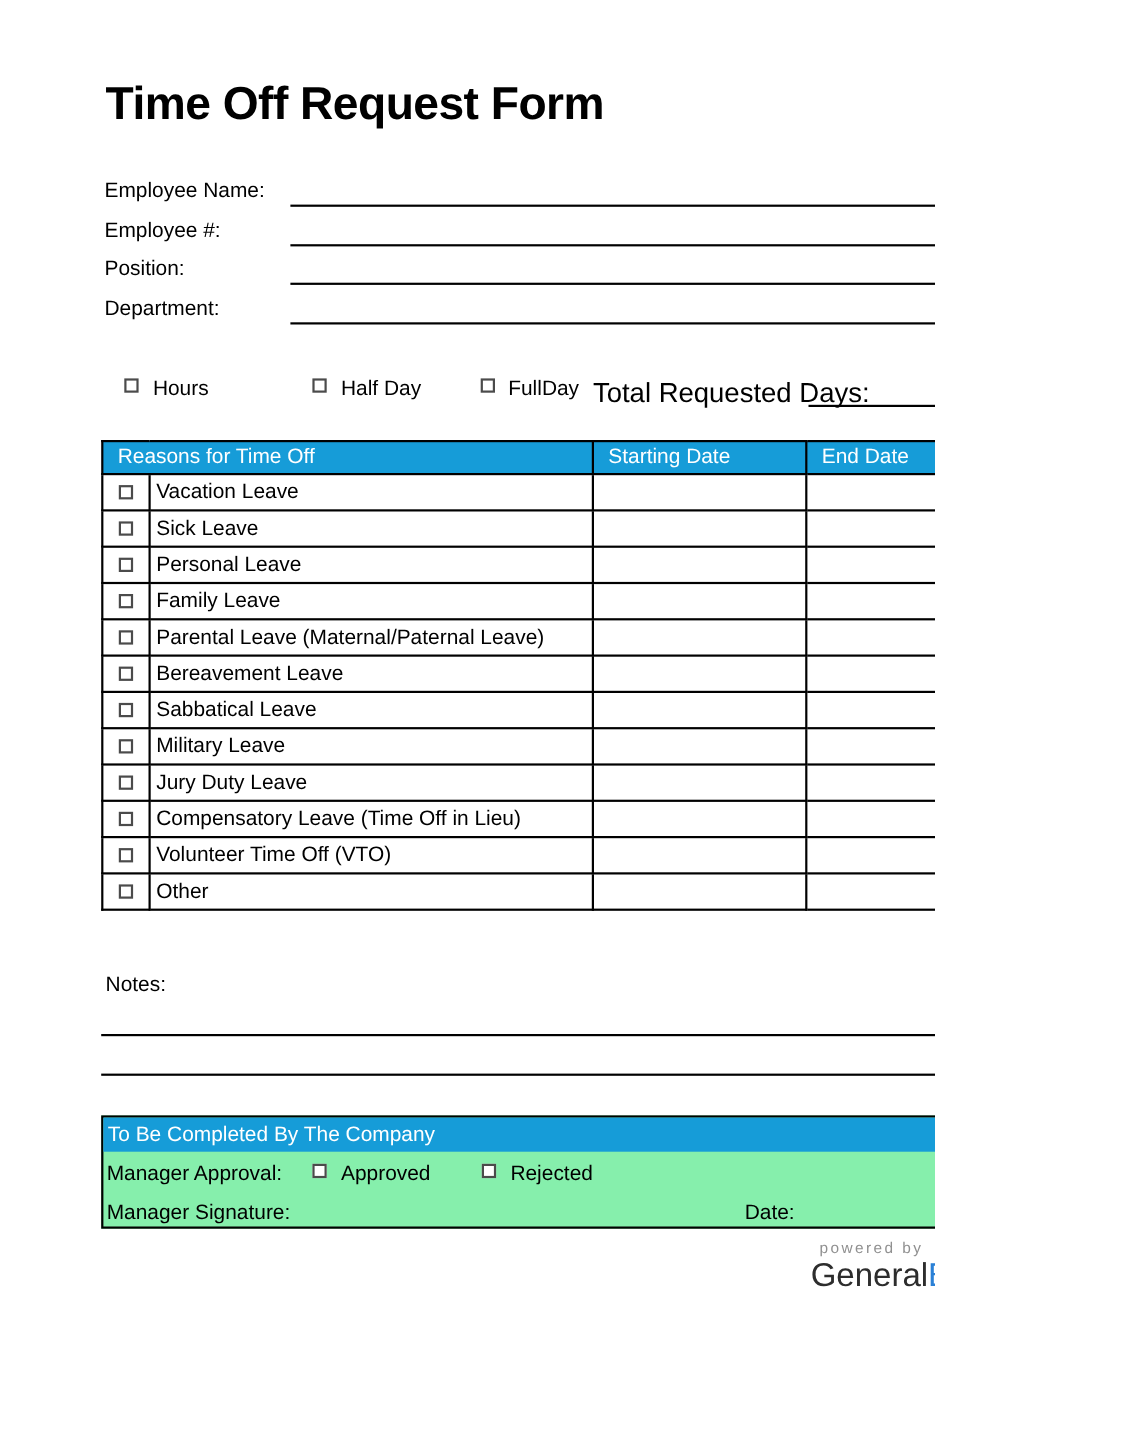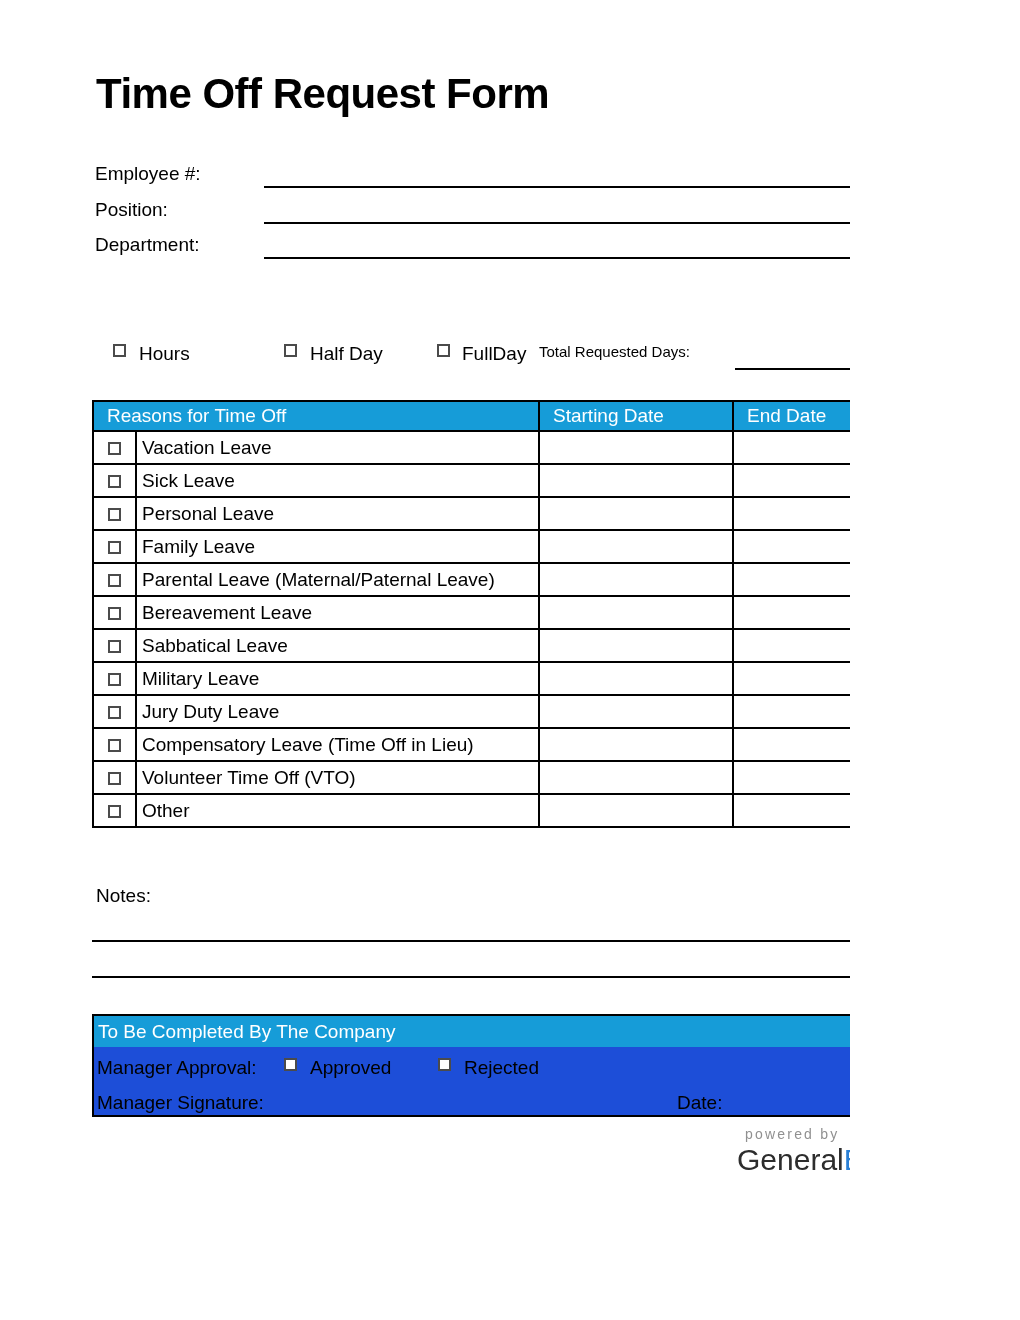--- a/index.html
+++ b/index.html
@@ -33,21 +33,21 @@
   .duration{position:absolute;left:0;top:341px;width:1020px;height:36px;}
   .cb{
     position:absolute;width:13px;height:13px;background:#fff;
     border:2px solid var(--cb-border);
   }
   .duration .cb{top:3px;}
   .opt-lb{position:absolute;top:2px;font-size:19px;white-space:nowrap;}
   .opt-cb.opt-0{left:113px}  .opt-lb.opt-0{left:139px}
   .opt-cb.opt-1{left:284px}  .opt-lb.opt-1{left:310px}
   .opt-cb.opt-2{left:437px}  .opt-lb.opt-2{left:462px}
-  .dur-total-label{position:absolute;left:539px;top:2px;font-size:15px;white-space:nowrap;}
+  .dur-total-label{position:absolute;left:539px;top:2px;font-size:25px;white-space:nowrap;}
   .dur-total-line{position:absolute;left:735px;top:27px;width:193px;height:0;border-bottom:2px solid var(--ink);}
 
   
   .reasons-table{
     position:absolute;left:92px;top:400px;width:833px;
     border-collapse:collapse;table-layout:fixed;
   }
   .reasons-table th,.reasons-table td{border:2px solid var(--ink);padding:0;}
   .reasons-table th{
     background:var(--blue);color:#fff;font-weight:400;font-size:19px;
@@ -58,21 +58,21 @@
   td.cb-cell .cb{position:static;display:inline-block;vertical-align:middle;}
   td.reason-cell{padding-left:5px;white-space:nowrap;overflow:hidden;margin-left:21px;}
 
   
   .notes-label{position:absolute;left:96px;top:885px;font-size:19px;}
   .note-line{position:absolute;left:92px;width:835px;height:0;border-top:2px solid var(--ink);}
   .note-line-1{top:940px;}
   .note-line-2{top:976px;}
 
   
-  .company{position:absolute;left:92px;top:1014px;width:833px;height:103px;border:2px solid var(--ink);background:#1d4ed8;}
+  .company{position:absolute;left:92px;top:1014px;width:833px;height:103px;border:2px solid var(--ink);background:#86efac;}
   .company-header{
     height:31px;background:var(--blue);color:#fff;font-size:19px;
     line-height:31px;padding-left:4px;white-space:nowrap;
   }
   .company-row{position:relative;}
   .company-row.row1{height:35px;}
   .company-row.row2{height:31px;}
   .company-row .lbl{position:absolute;top:10px;font-size:19px;white-space:nowrap;}
   .appr-label{left:3px;}
   .sig-label{left:3px;}
@@ -89,20 +89,24 @@
   .wm-blue{color:var(--brand-blue);}
 </style>
 </head>
 <body>
 
 <div class="page">
 
   <h1 class="title">Time Off Request Form</h1>
 
   <div class="fields" id="employee-fields">
+      <div class="field-row">
+        <span class="field-label">Employee Name:</span>
+        <span class="field-line"></span>
+      </div>
       <div class="field-row">
         <span class="field-label">Employee #:</span>
         <span class="field-line"></span>
       </div>
       <div class="field-row">
         <span class="field-label">Position:</span>
         <span class="field-line"></span>
       </div>
       <div class="field-row">
         <span class="field-label">Department:</span>

